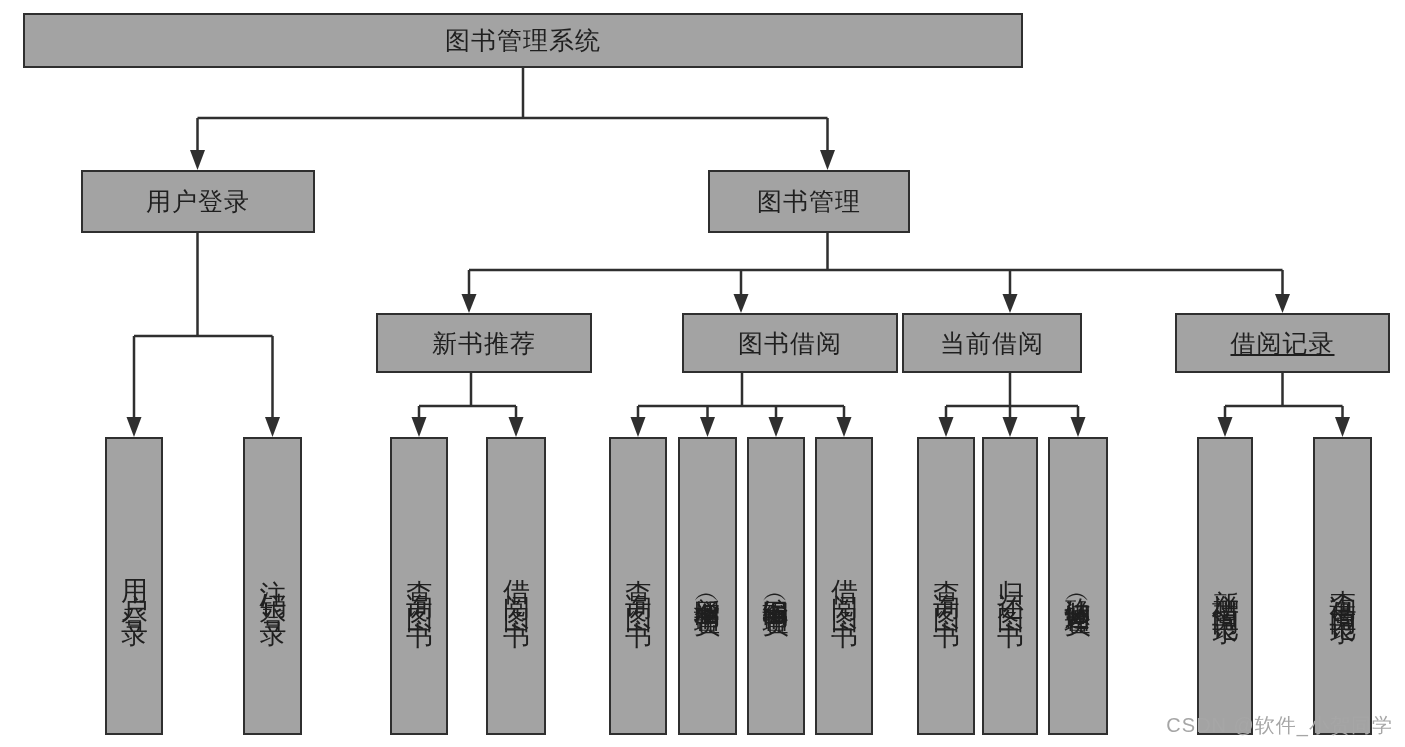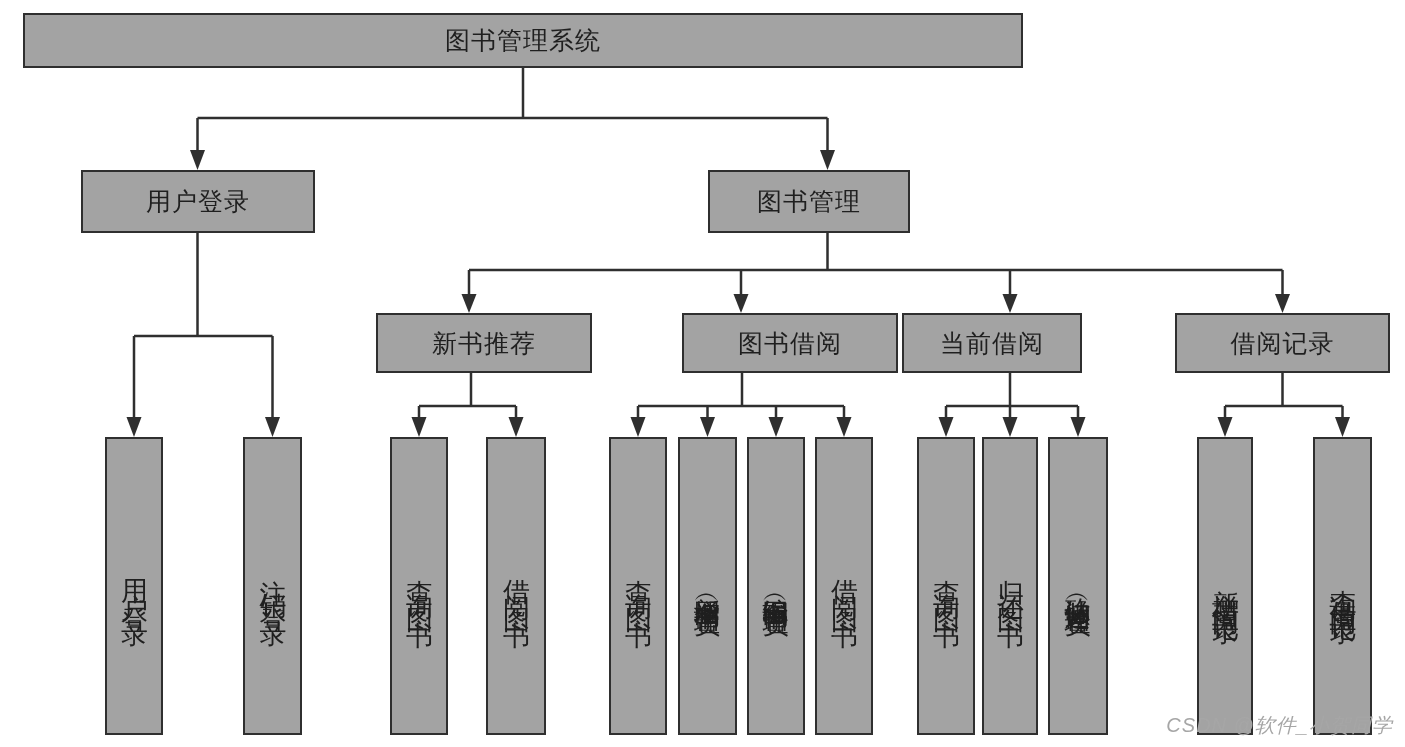--- a/index.html
+++ b/index.html
@@ -52,21 +52,20 @@
   .ls-m { letter-spacing: 6px; }
   .ls-l { letter-spacing: 2px; font-size: 26px; }
   .watermark {
     position: absolute;
     right: 12px;
     top: 712px;
     font-size: 20px;
     color: var(--watermark);
     letter-spacing: 1px;
     white-space: nowrap;
-    font-style: italic;
   }
 </style>
 </head>
 <body>
 
 <div class="canvas">
 
   <svg class="connectors" viewBox="0 0 1405 747" xmlns="http://www.w3.org/2000/svg">
     <g>
       <path class="edge" d="M523 68 V118 M197.5 118 H827.5 M197.5 118 V152 M827.5 118 V152"></path>
@@ -123,21 +122,21 @@
 
   <div class="box" style="left:376px; top:313px; width:216px; height:60px;">
     <span class="hlabel">新书推荐</span>
   </div>
   <div class="box" style="left:634px; top:313px; width:216px; height:60px;margin-left:48px;">
     <span class="hlabel">图书借阅</span>
   </div>
   <div class="box" style="left:902px; top:313px; width:180px; height:60px;">
     <span class="hlabel">当前借阅</span>
   </div>
-  <div class="box" style="left:1175px; top:313px; width:215px; height:60px;">
+  <div class="box" style="left:1175px; top:313px; width:215px; height:60px;text-decoration:underline;">
     <span class="hlabel">借阅记录</span>
   </div>
 
   <div class="box" style="left:105px; top:437px; width:58px; height:298px;">
     <span class="vlabel ls-s">用户登录</span>
   </div>
   <div class="box" style="left:243px; top:437px; width:59px; height:298px;">
     <span class="vlabel ls-s">注销登录</span>
   </div>
 

